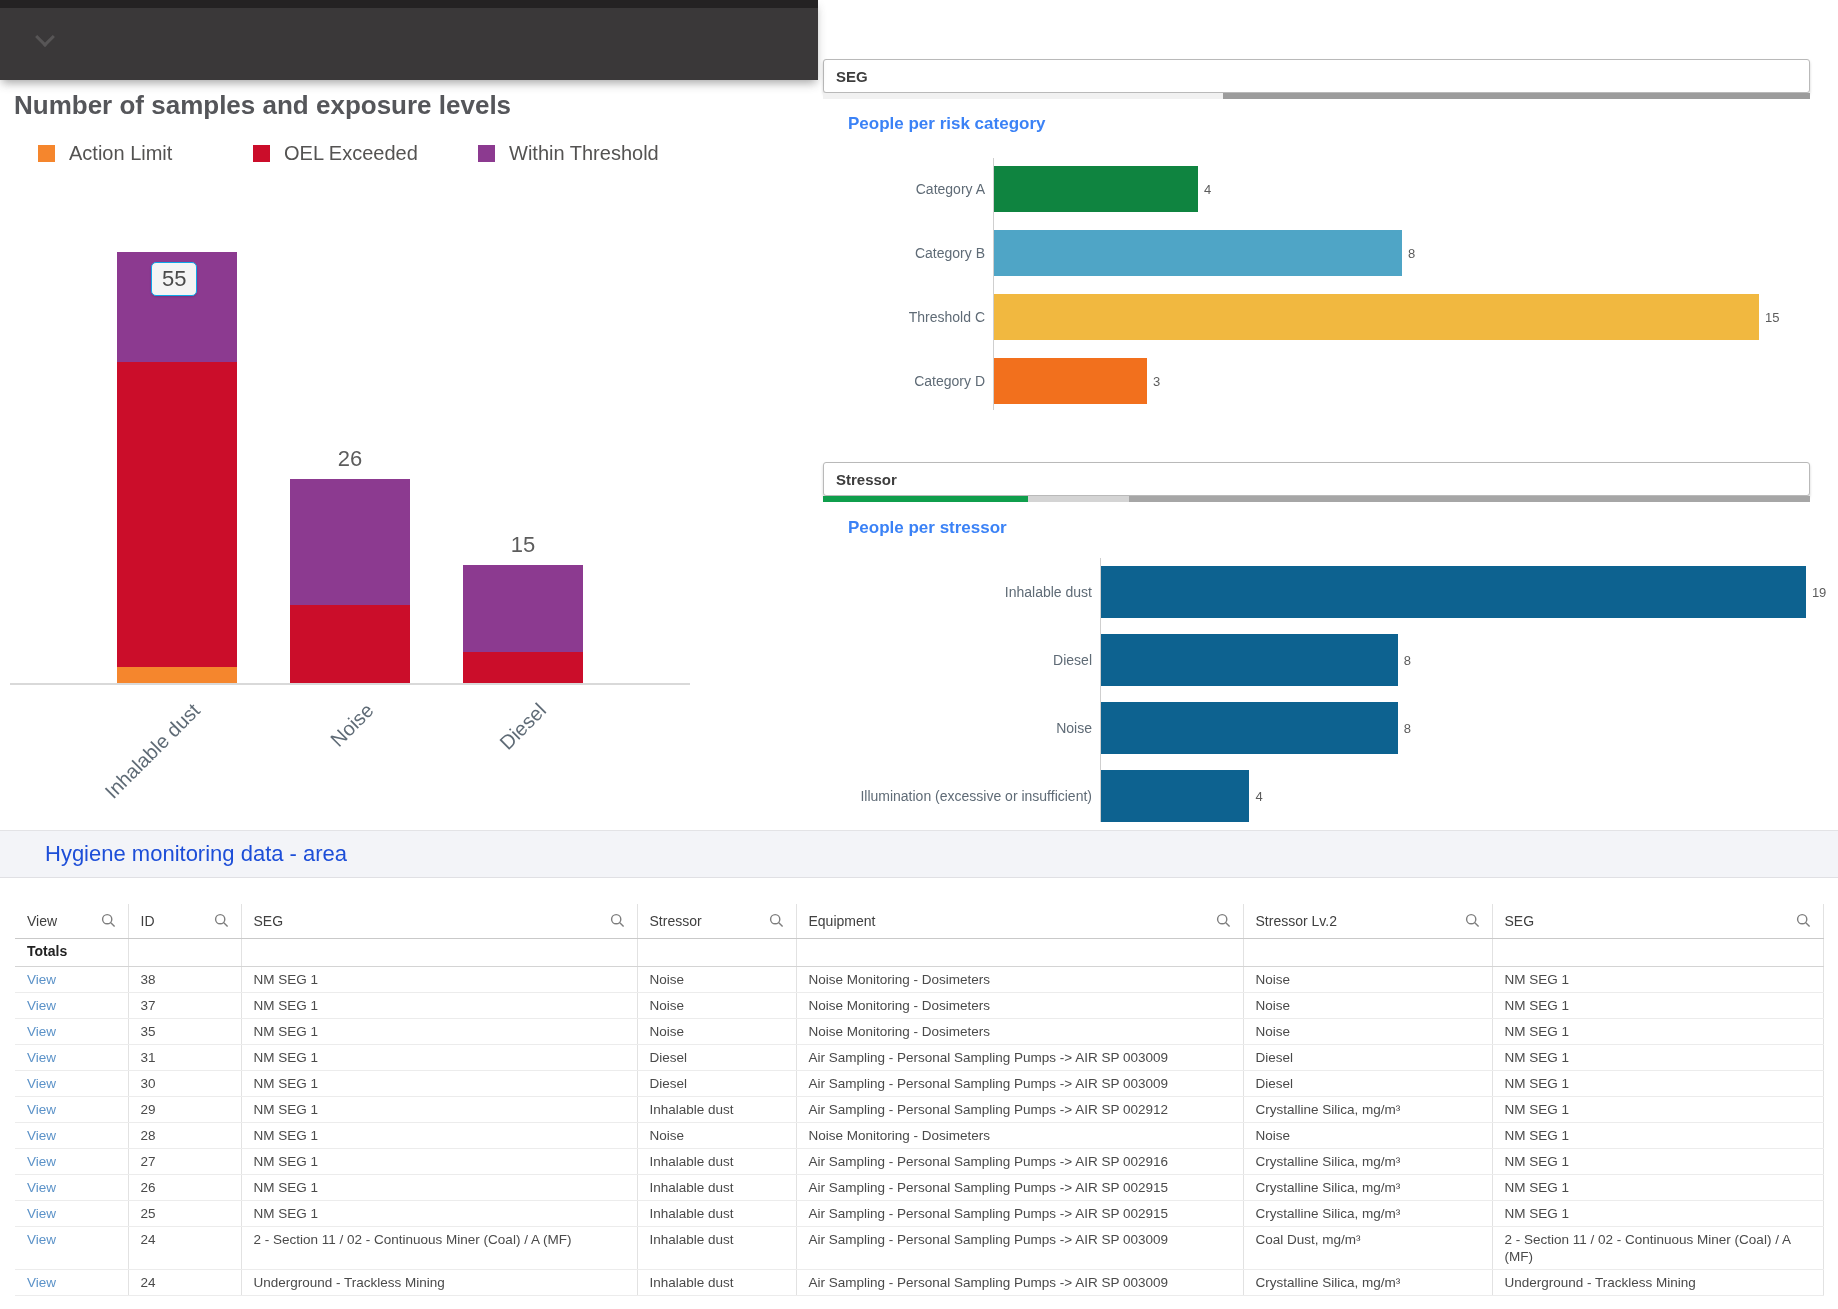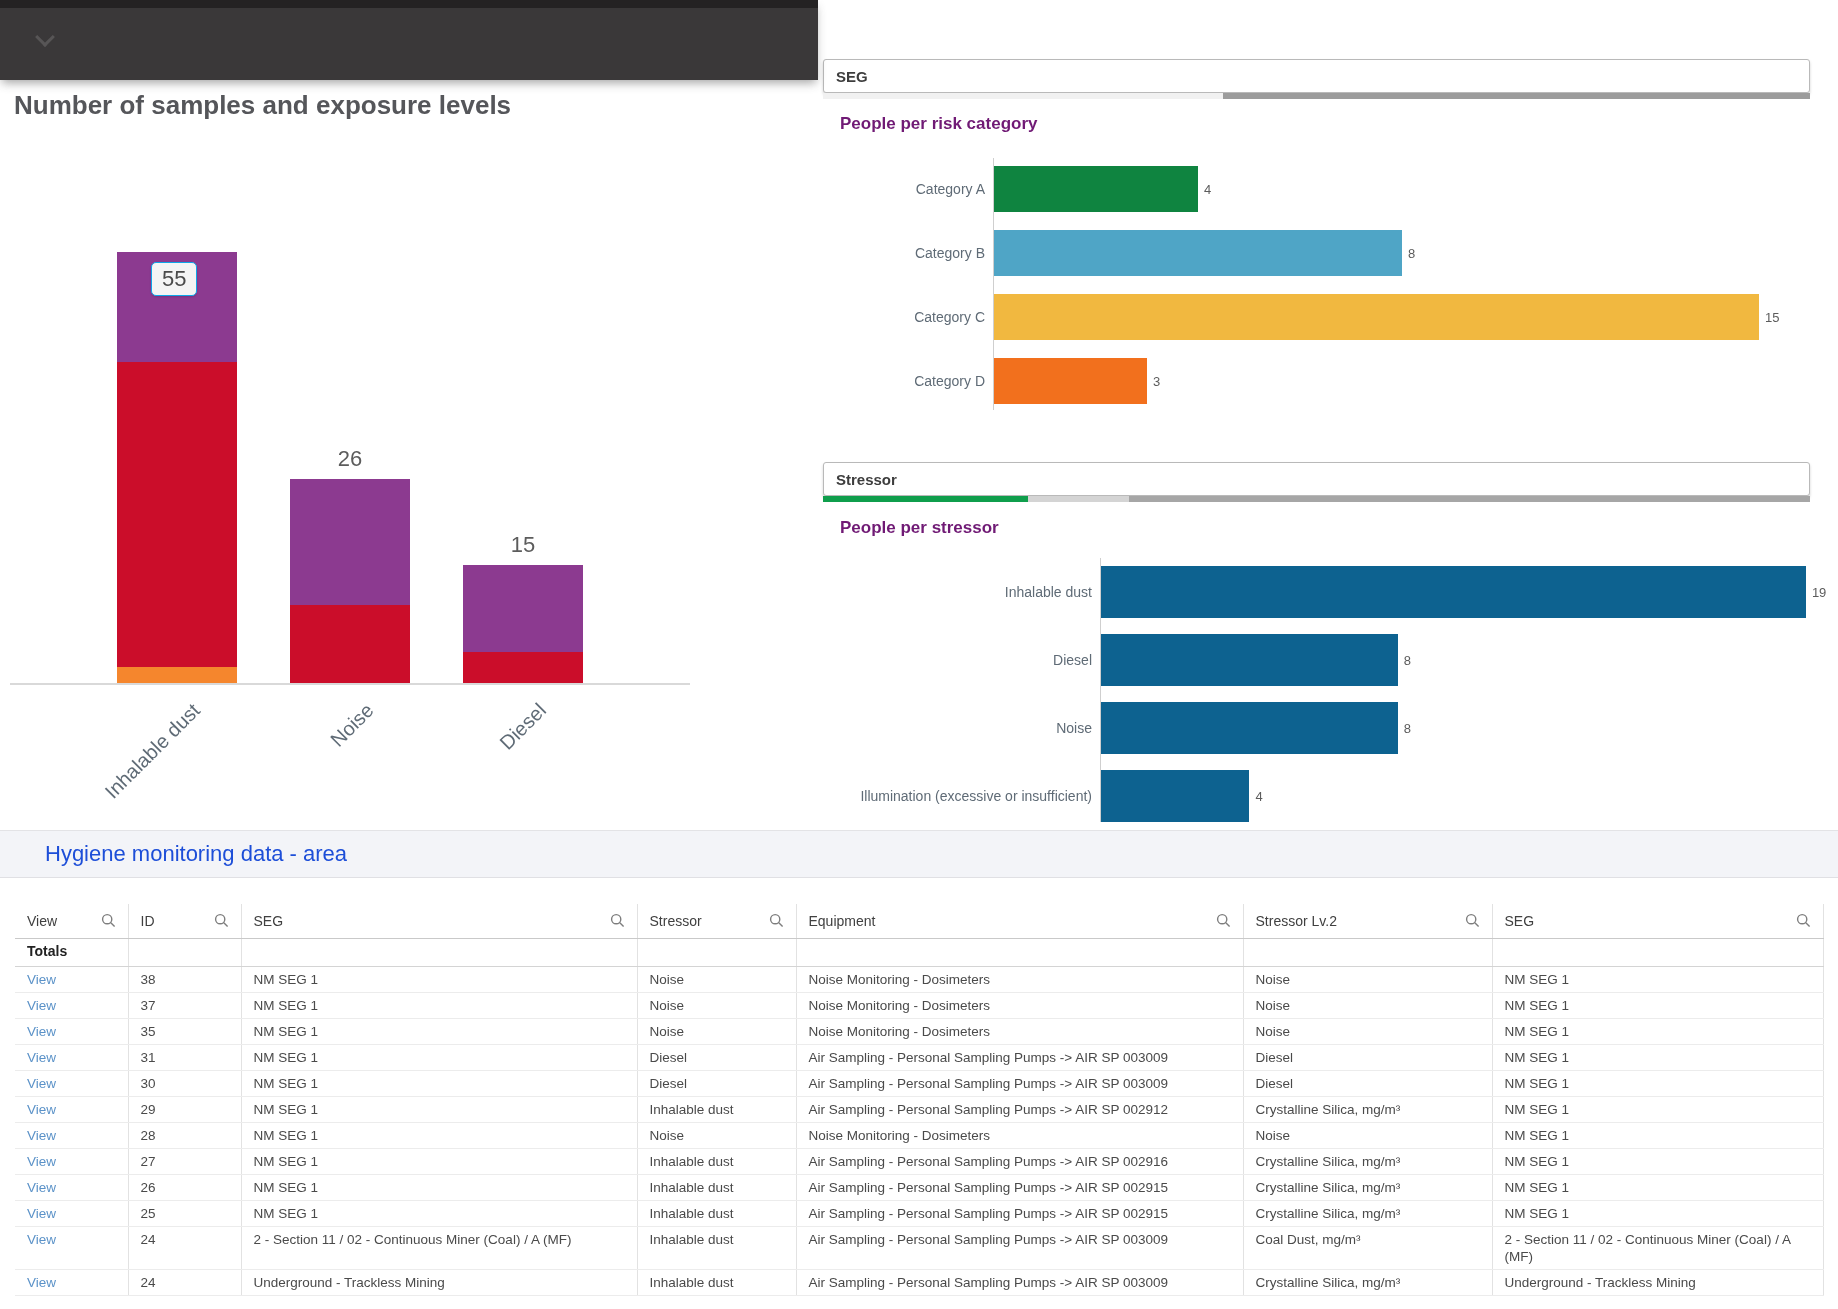--- a/index.html
+++ b/index.html
@@ -37,21 +37,21 @@
   .analysis-panel { position:absolute; left:820px; top:0; width:1018px; height:830px; background:#fff; }
   .panel-band { position:absolute; left:0; top:0; width:100%; height:44px; background:#f3f4f8; border-bottom:1px solid #d9d9de; }
   .panel-band-title { position:absolute; left:20px; top:8px; font-size:23px; color:#8e959d; }
 
   .filter-box { position:absolute; left:3px; width:987px; height:34px; background:#fff;
     border:1px solid #b9b9b9; border-radius:3px; box-shadow:0 2px 3px rgba(0,0,0,.18); cursor:pointer; }
   .filter-label { position:absolute; left:12px; top:8px; font-size:15px; font-weight:bold; color:#3d3d3d; }
   .filter-strip { position:absolute; left:3px; width:987px; height:6px; display:flex; overflow:hidden; }
   .strip-seg { height:100%; }
 
-  .section-title { position:absolute; left:20px; font-size:17px; font-weight:bold; color:#701a75; }
+  .section-title { position:absolute; left:28px; font-size:17px; font-weight:bold; color:#3b82f6; }
 
   .haxis { position:absolute; width:1px; background:#cfcfcf; }
   .hrow-label { position:absolute; font-size:14px; color:#5f6b76; text-align:right; white-space:nowrap; }
   .hbar { position:absolute; cursor:pointer; }
   .hval { position:absolute; font-size:13px; color:#5c5c5c; }
 
   
   .table-panel { position:absolute; left:0; top:830px; width:1838px; height:479px; background:#fff; border-top:1px solid #e3e3e6; }
   .table-band { position:absolute; left:0; top:0; width:100%; height:47px; background:#f3f4f8; border-bottom:1px solid #e0e0e4; }
   .table-band-title { position:absolute; left:45px; top:10px; font-size:22px; color:#1d4ed8; }
@@ -71,20 +71,34 @@
 <body>
 
 <div class="app">
 
   <header class="top-header">
     <span class="hdr-chevron"></span>
   </header>
 
   <section class="samples-panel">
     <div class="samples-title">Number of samples and exposure levels</div>
+    <div class="legend" id="samples-legend">
+        <div class="legend-item" style="left: 38px;">
+          <span class="legend-swatch" style="background: rgb(245, 134, 45);"></span>
+          <span class="legend-label">Action Limit</span>
+        </div>
+        <div class="legend-item" style="left: 253px;">
+          <span class="legend-swatch" style="background: rgb(203, 13, 42);"></span>
+          <span class="legend-label">OEL Exceeded</span>
+        </div>
+        <div class="legend-item" style="left: 478px;">
+          <span class="legend-swatch" style="background: rgb(140, 58, 144);"></span>
+          <span class="legend-label">Within Threshold</span>
+        </div>
+      </div>
     <div class="vplot" id="samples-plot">
       <div class="vaxis"></div>
     <div class="vbar" style="left: 117px; bottom: 147px;">
           <div class="vseg" style="height: 15.68px; background: rgb(245, 134, 45);"></div>
           <div class="vseg" style="height: 305.76px; background: rgb(203, 13, 42);"></div>
           <div class="vseg" style="height: 109.76px; background: rgb(140, 58, 144);"></div>
         </div>
         <div class="vtotal-box" style="left: 151px; top: 181.8px;">55</div>
         <div class="vcat-label" style="right: 511px; top: 619px;">Inhalable dust</div>
         <div class="vbar" style="left: 290px; bottom: 147px;">
@@ -114,21 +128,21 @@
 
     <div class="section-title" style="top:114px;">People per risk category</div>
     <div id="risk-chart">
         <div class="haxis" style="left: 173px; top: 158px; height: 252px;"></div>
         <div class="hrow-label" style="left: 0px; width: 165px; top: 181px;">Category A</div>
         <div class="hbar" style="left: 174px; top: 166px; width: 204px; height: 46px; background: rgb(15, 132, 64);"></div>
         <div class="hval" style="left: 384px; top: 182px;">4</div>
         <div class="hrow-label" style="left: 0px; width: 165px; top: 245px;">Category B</div>
         <div class="hbar" style="left: 174px; top: 230px; width: 408px; height: 46px; background: rgb(79, 165, 198);"></div>
         <div class="hval" style="left: 588px; top: 246px;">8</div>
-        <div class="hrow-label" style="left: 0px; width: 165px; top: 309px;">Category C</div>
+        <div class="hrow-label" style="left: 0px; width: 165px; top: 309px;">Threshold C</div>
         <div class="hbar" style="left: 174px; top: 294px; width: 765px; height: 46px; background: rgb(241, 184, 64);"></div>
         <div class="hval" style="left: 945px; top: 310px;">15</div>
         <div class="hrow-label" style="left: 0px; width: 165px; top: 373px;">Category D</div>
         <div class="hbar" style="left: 174px; top: 358px; width: 153px; height: 46px; background: rgb(242, 112, 29);"></div>
         <div class="hval" style="left: 333px; top: 374px;">3</div>
       </div>
 
     <div class="filter-box" style="top:462px;">
       <span class="filter-label">Stressor</span>
     </div>

